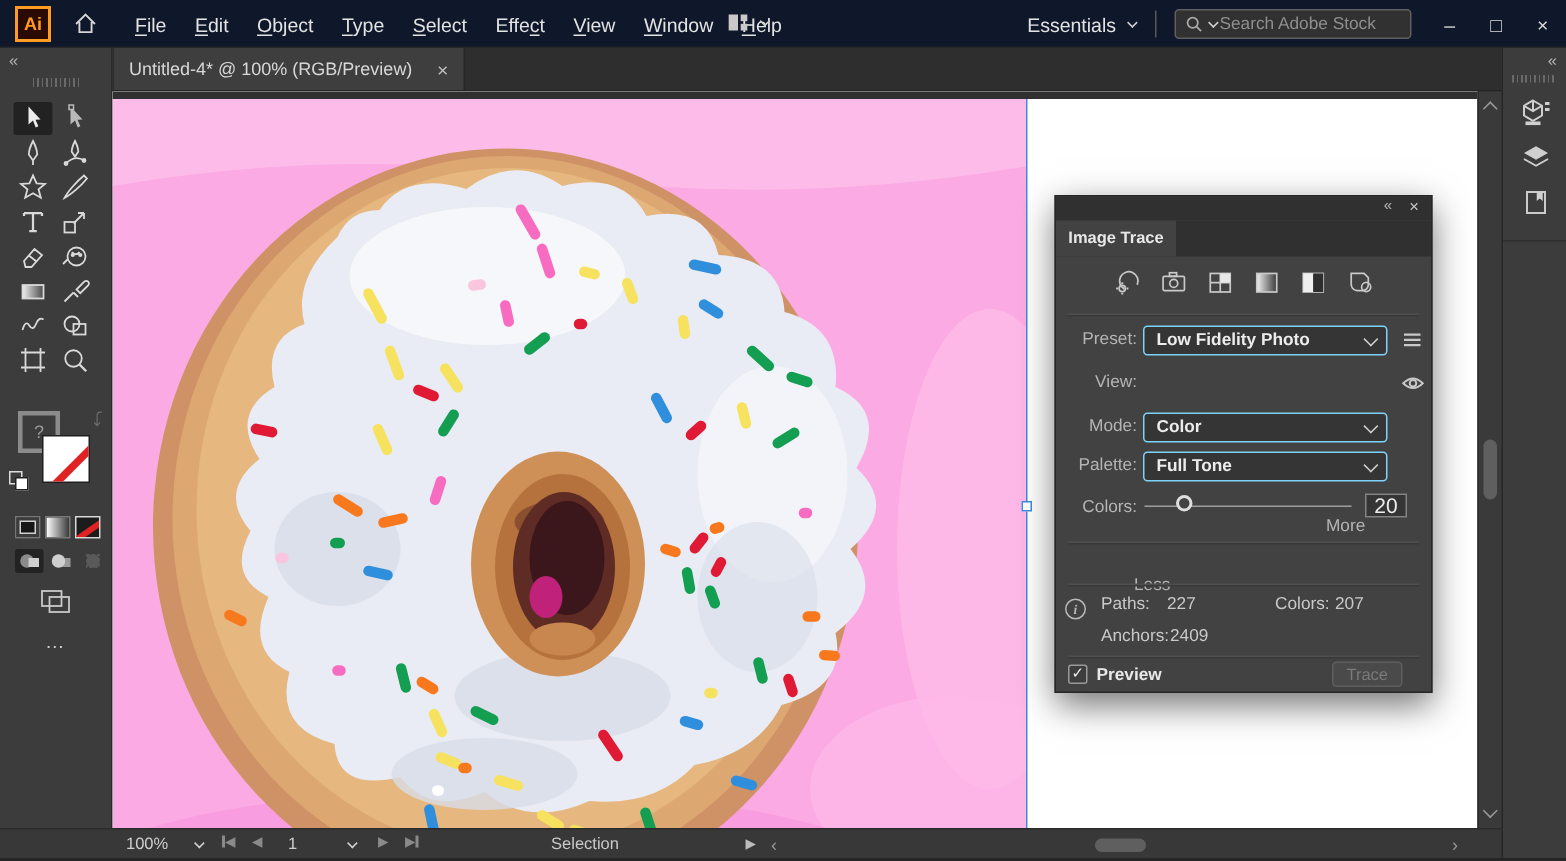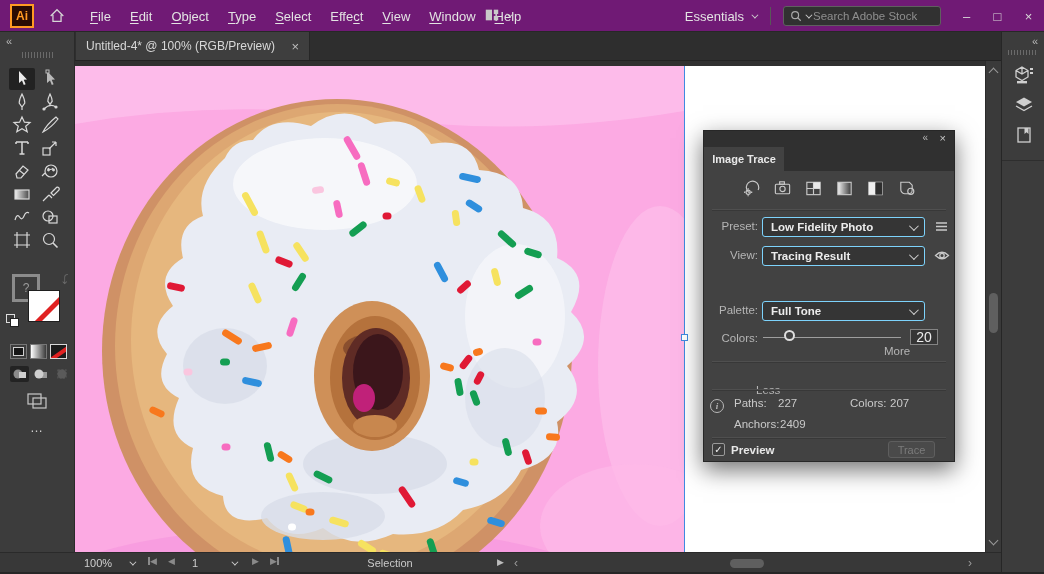--- a/index.html
+++ b/index.html
@@ -1,21 +1,21 @@
 <!DOCTYPE html>
 <html><head>
 <meta charset="utf-8">
 <style>
   * { margin:0; padding:0; box-sizing:border-box; }
   html,body { width:1044px; height:574px; overflow:hidden; background:#2c2c2c;
               font-family:"Liberation Sans", sans-serif; }
   .window { position:absolute; left:0; top:0; width:1044px; height:574px; background:#3c3c3c; }
 
   
-  .appbar { position:absolute; left:0; top:0; width:1044px; height:32px; background:#701a75;
+  .appbar { position:absolute; left:0; top:0; width:1044px; height:32px; background:#0f172a;
             border-bottom:1px solid #272727; display:flex; align-items:center; }
   .ai-logo { position:absolute; left:10px; top:4px; width:24px; height:24px; background:#2a0b02;
              border:2px solid #ff9a23; color:#ff9a23; font-size:12px; font-weight:bold;
              display:flex; align-items:center; justify-content:center; }
   .home-btn { position:absolute; left:44px; top:4px; width:26px; height:24px; color:#d6d6d6;
               display:flex; align-items:center; justify-content:center; }
   .menubar { position:absolute; left:90px; top:0; height:32px; display:flex; gap:19px; align-items:center; }
   .menu-item { color:#e3e3e3; font-size:13px; cursor:default; }
   .menu-item u { text-decoration:underline; text-underline-offset:2px; }
   .ws-switch { position:absolute; left:484px; top:7px; display:flex; align-items:center; gap:6px; }
@@ -583,32 +583,35 @@
       </div>
       <div class="it-sideicon">
         <svg width="15" height="15" viewBox="0 0 15 15">
             <path d="M2 4 H13 M2 7.5 H13 M2 11 H13" stroke-width="1.5"></path>
           </svg>
       </div>
     </div>
 
     <div class="it-row" style="top:115px">
       <span class="it-label">View:</span>
-      <div class="it-field">
-        <span>Tracing Result</span>
-        <span class="chev"></span>
-      </div>
       <div class="it-sideicon">
         <svg width="16" height="15" viewBox="0 0 16 14">
             <path d="M1.5 7 Q8 0.5 14.5 7 Q8 13.5 1.5 7 Z"></path>
             <circle cx="8" cy="7" r="2.2"></circle>
           </svg>
       </div>
     </div>
 
+    <div class="it-row" style="top:144px">
+      <span class="it-label">Mode:</span>
+      <div class="it-field">
+        <span>Color</span>
+        <span class="chev"></span>
+      </div>
+    </div>
 
     <div class="it-row" style="top:170px">
       <span class="it-label">Palette:</span>
       <div class="it-field">
         <span>Full Tone</span>
         <span class="chev"></span>
       </div>
     </div>
 
     <span class="it-label" style="top:201px">Colors:</span>

